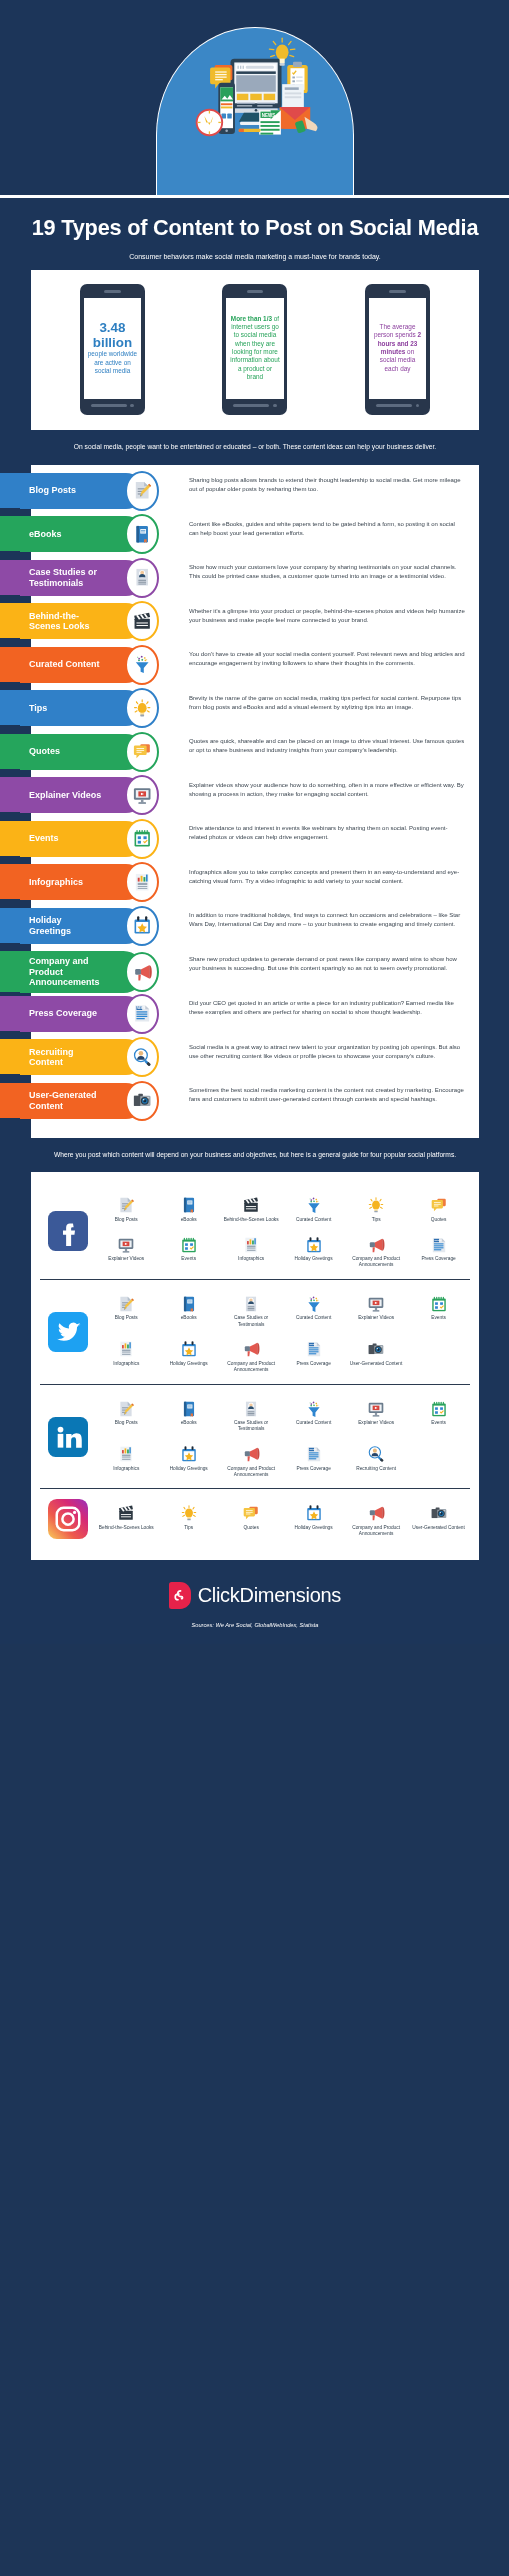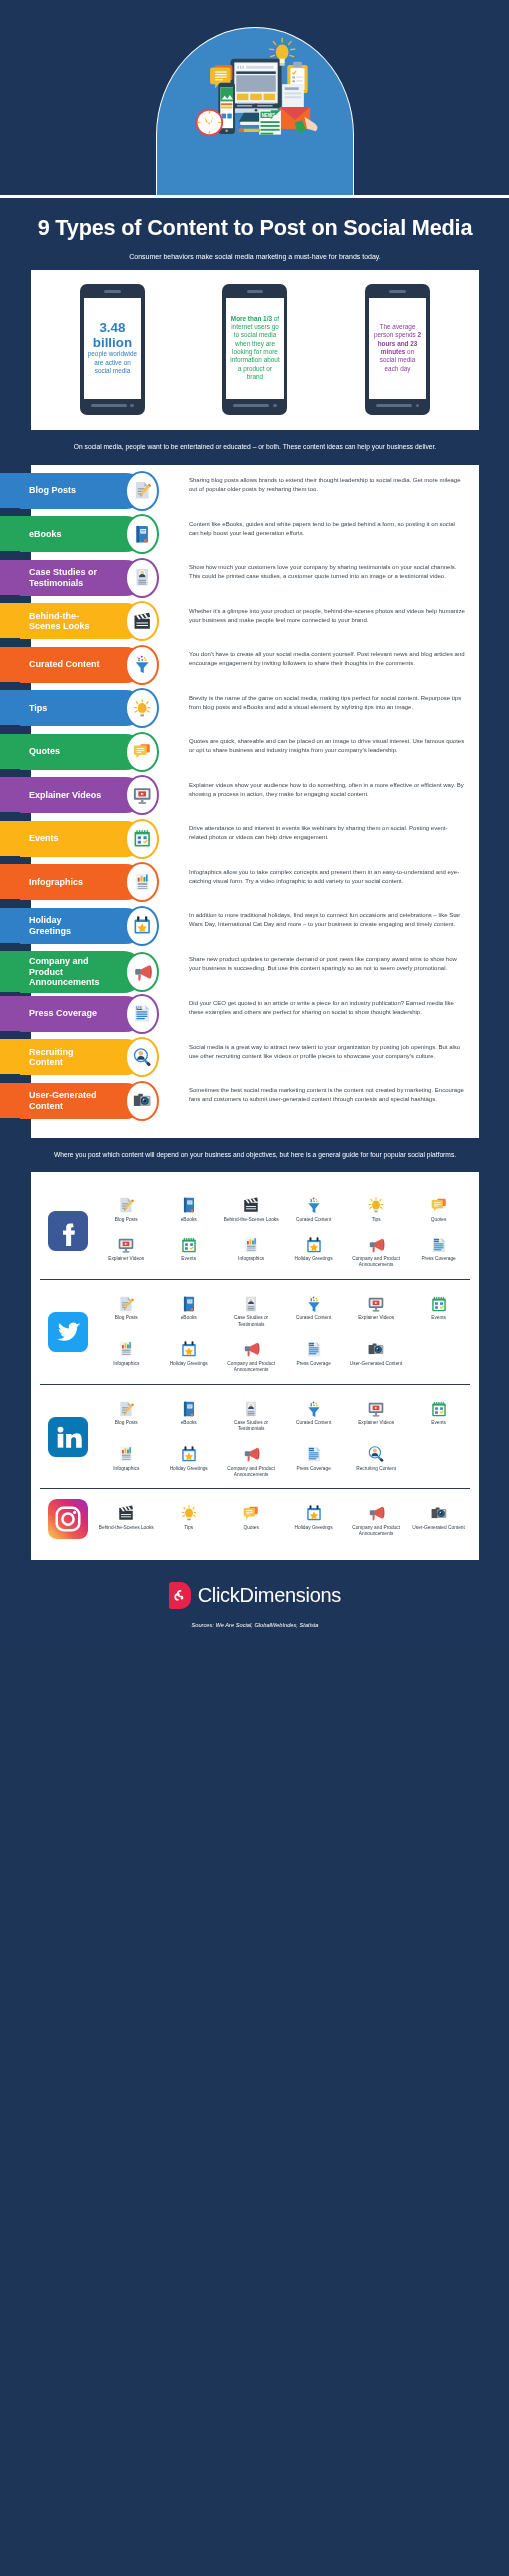--- a/index.html
+++ b/index.html
@@ -318,21 +318,21 @@
         </g>
 
         <rect x="128" y="158" width="34" height="5" rx="2" fill="#f0bb2c"></rect>
         <rect x="128" y="158" width="8" height="5" fill="#ef6a2a"></rect>
       </svg>
     </div>
     <div class="hero-rule"></div>
   </div>
 
   <div class="title-block">
-    <h1>9 Types of Content to Post on Social Media</h1>
+    <h1>19 Types of Content to Post on Social Media</h1>
   </div>
   <div class="subtitle">Consumer behaviors make social media marketing a must-have for brands today.</div>
 
   <div class="stats-card">
 
     <div class="phone">
       <div class="phone-speaker"></div>
       <div class="phone-screen stat-blue">
         <div>
           <span class="big-num">3.48 billion</span>

